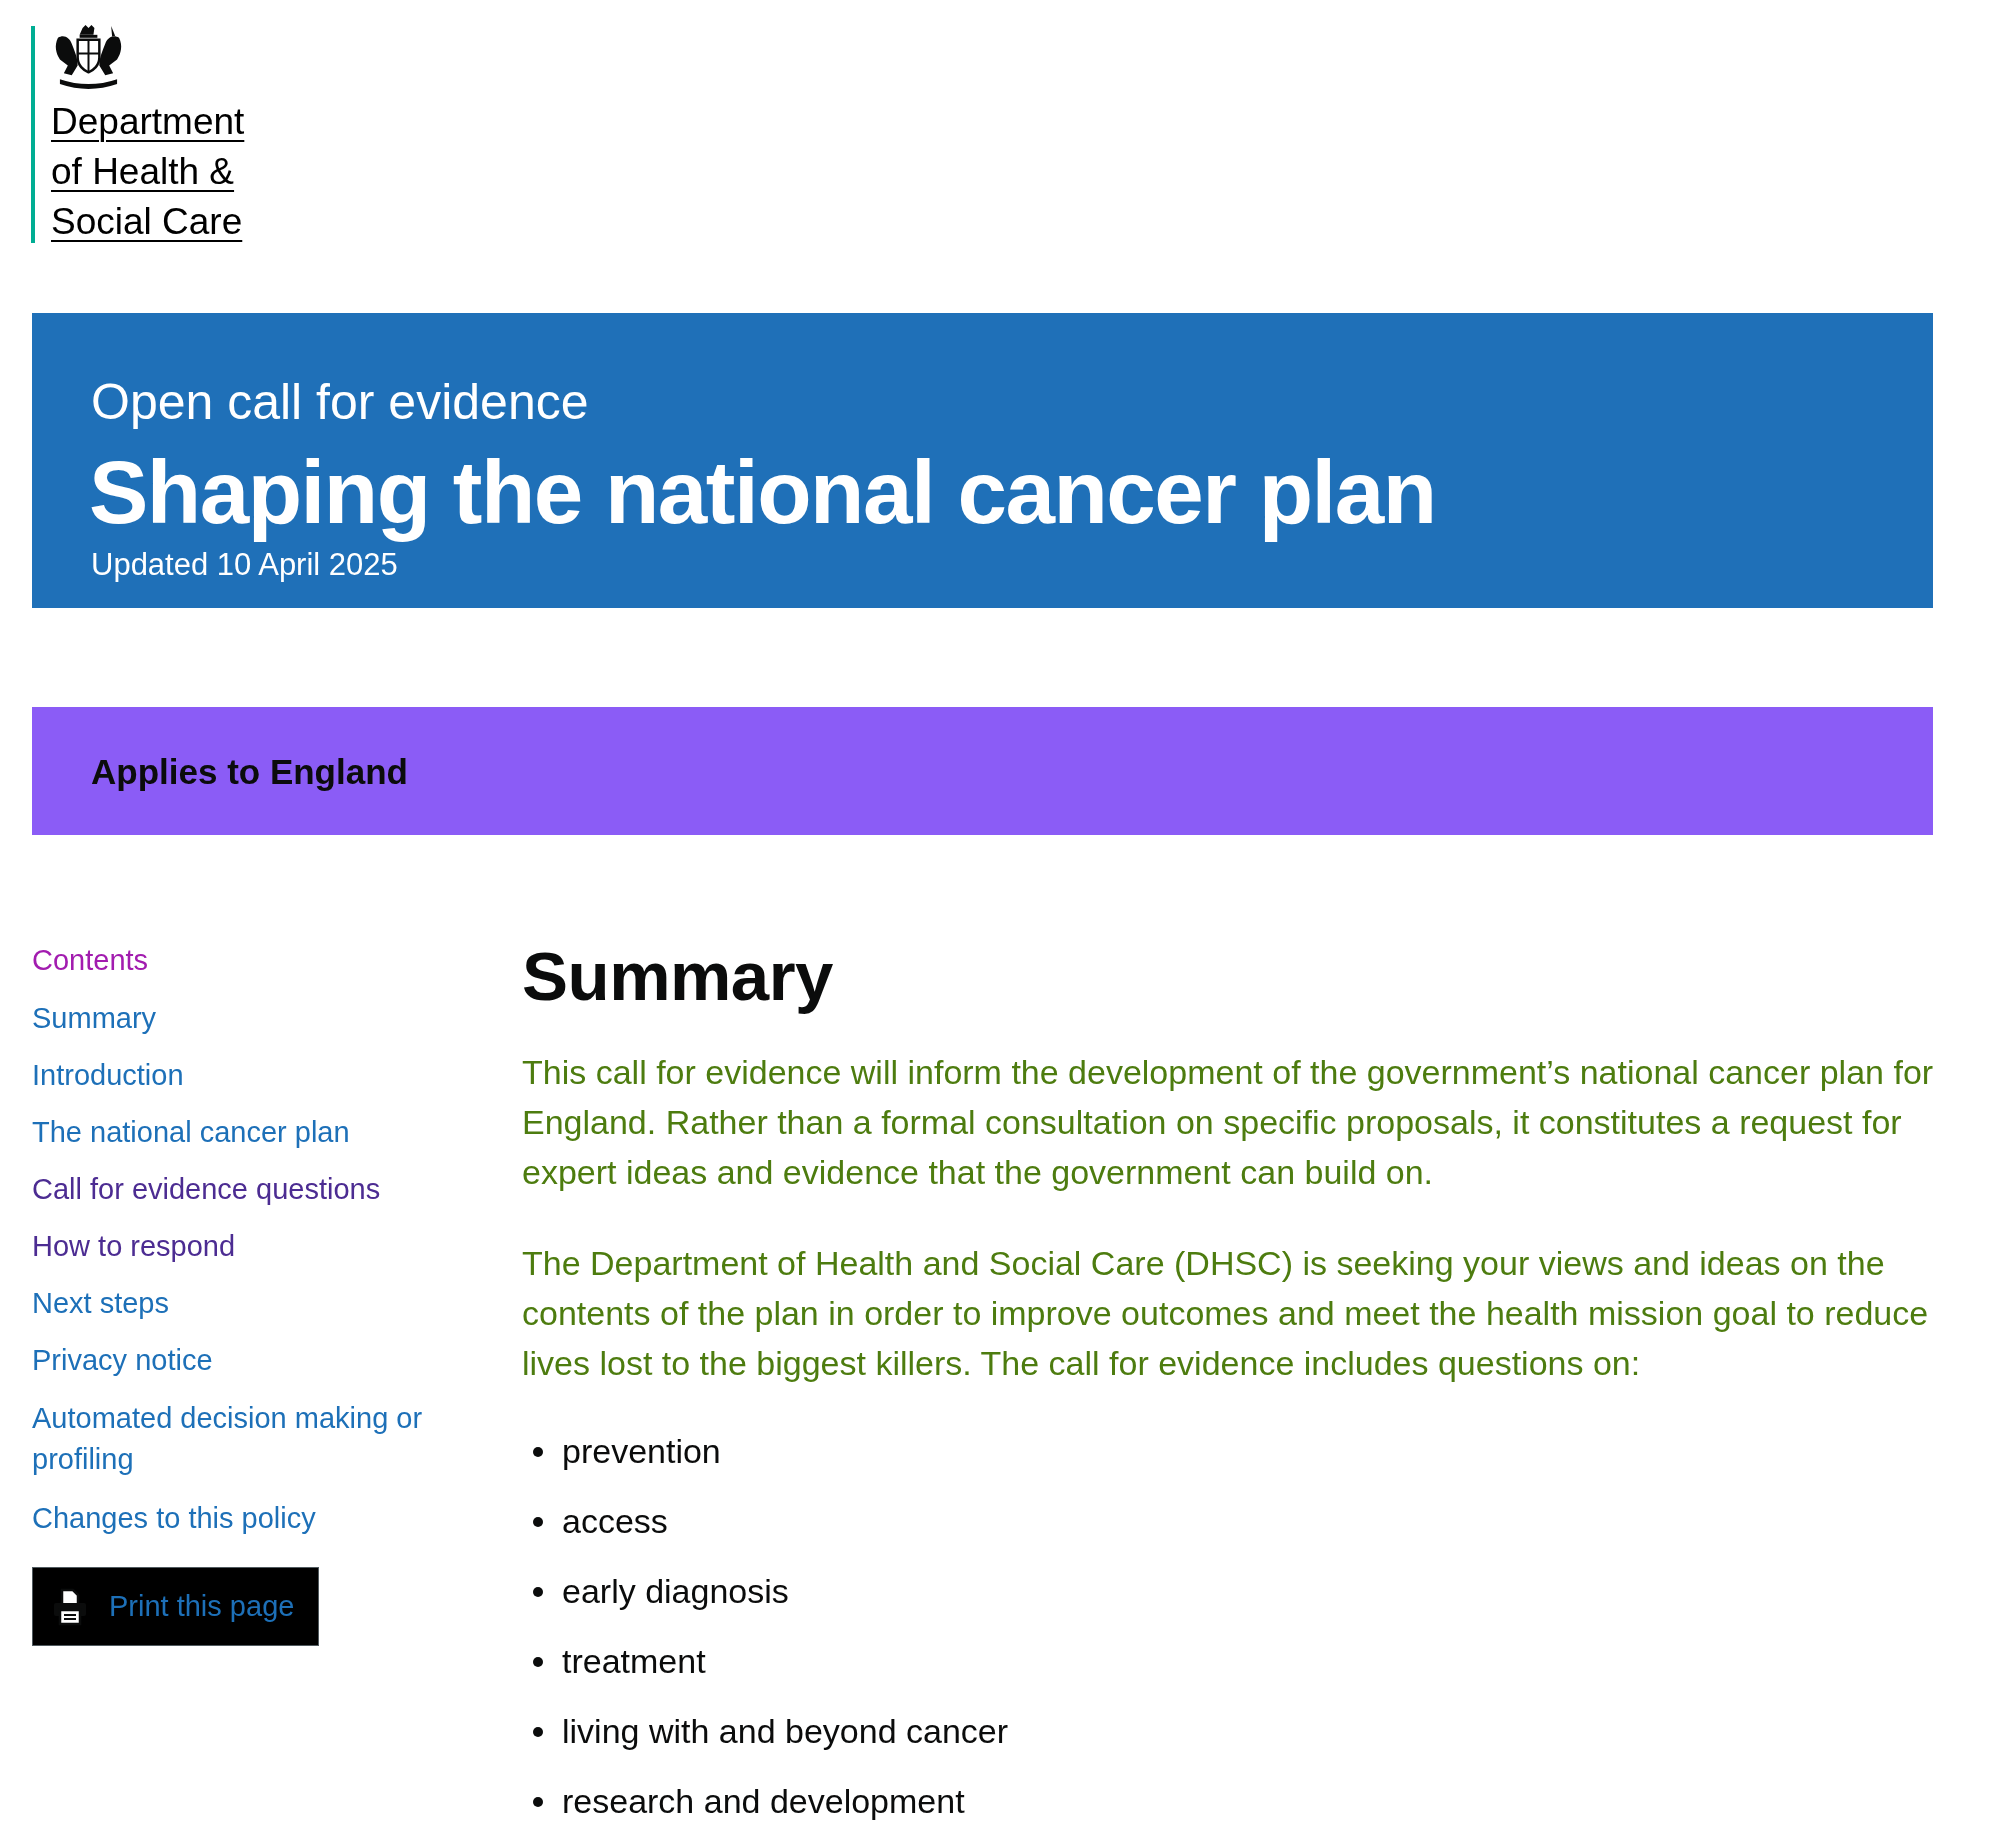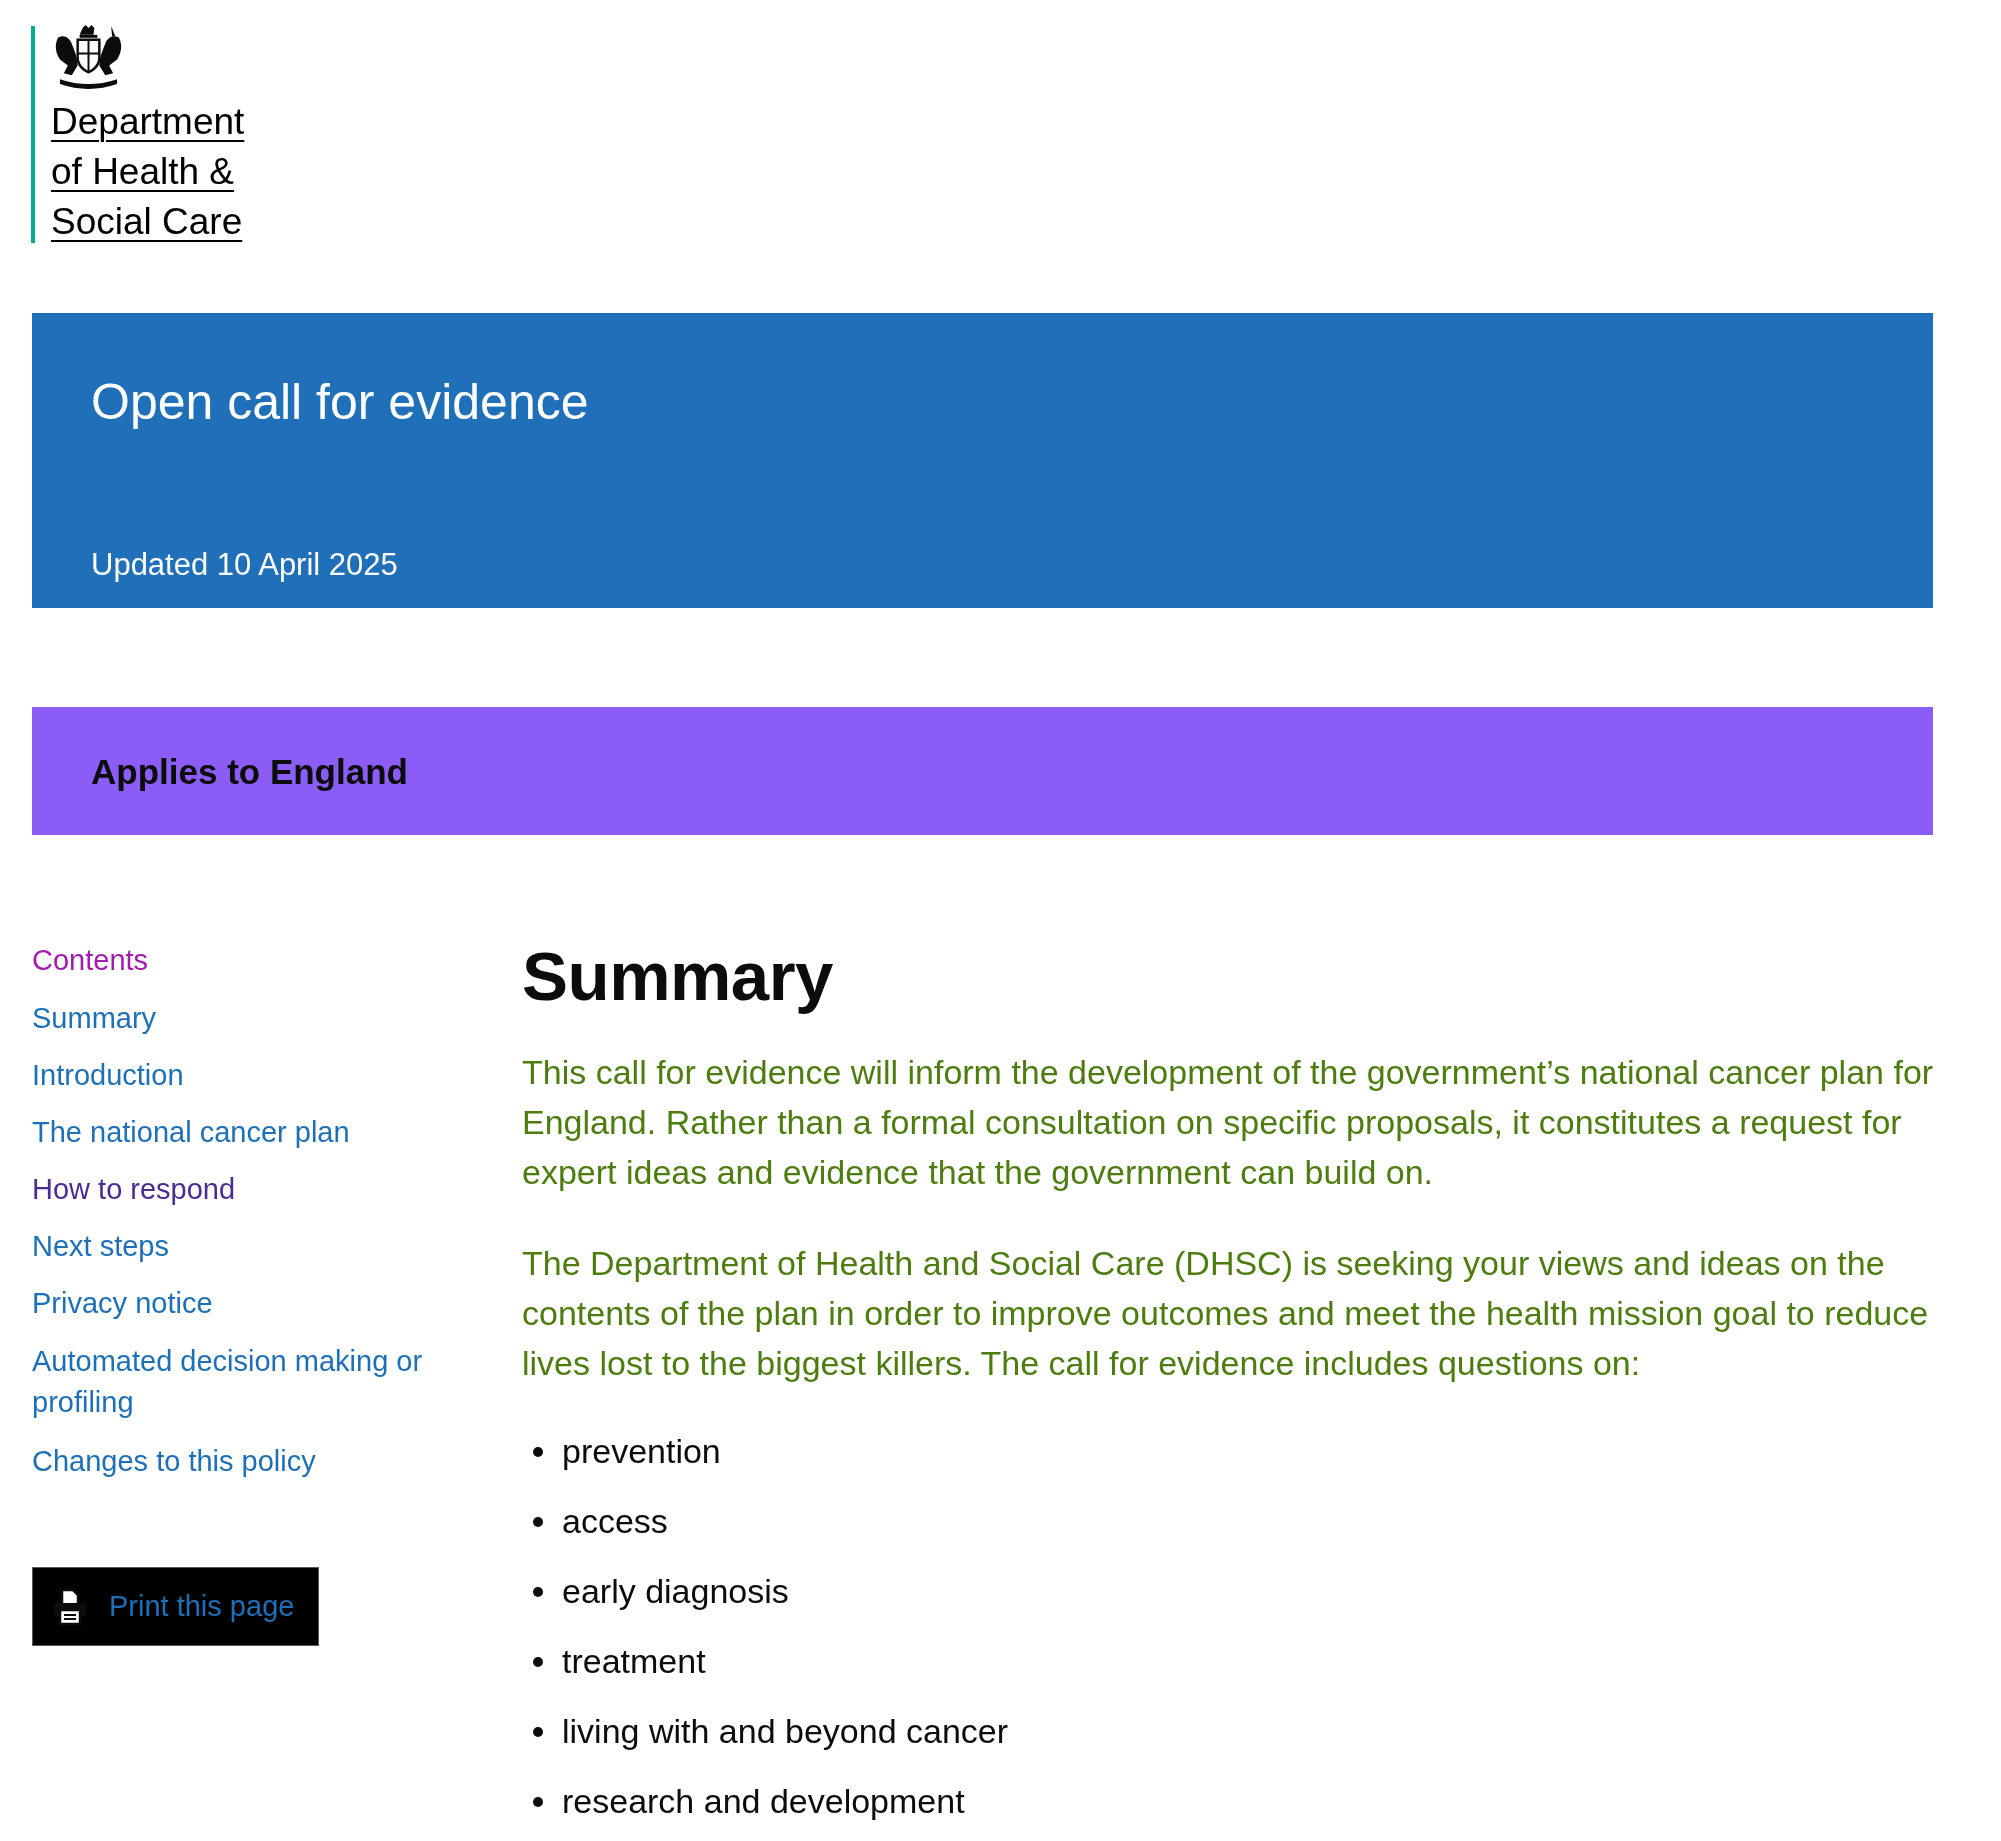--- a/index.html
+++ b/index.html
@@ -78,32 +78,34 @@
   </g>
 </svg>
 <div class="abs org-name">
   <span>Department</span>
   <span>of Health &amp;</span>
   <span>Social Care</span>
 </div>
 
 <div class="abs banner">
   <div class="kicker">Open call for evidence</div>
+  <h1 class="title" style="margin:0">Shaping the national cancer plan</h1>
   <div class="updated">Updated 10 April 2025</div>
 </div>
 
 <div class="abs applies">
   <span>Applies to England</span>
 </div>
 
 <div class="abs contents-label">Contents</div>
 <ul class="abs contents-list">
   <li><a href="#">Summary</a></li>
   <li><a href="#">Introduction</a></li>
   <li><a href="#">The national cancer plan</a></li>
+  <li><a href="#" class="visited">Call for evidence questions</a></li>
   <li><a href="#" class="visited">How to respond</a></li>
   <li><a href="#">Next steps</a></li>
   <li><a href="#">Privacy notice</a></li>
   <li class="two-line"><a href="#">Automated decision making or profiling</a></li>
   <li><a href="#">Changes to this policy</a></li>
 </ul>
 
 <div class="abs print-btn">
   <svg class="printer" viewBox="0 0 34 38">
     <path d="M9 2 h11 l5 5 v10 h-16 z" fill="#fff" stroke="#0b0c0c" stroke-width="2.5"></path>

